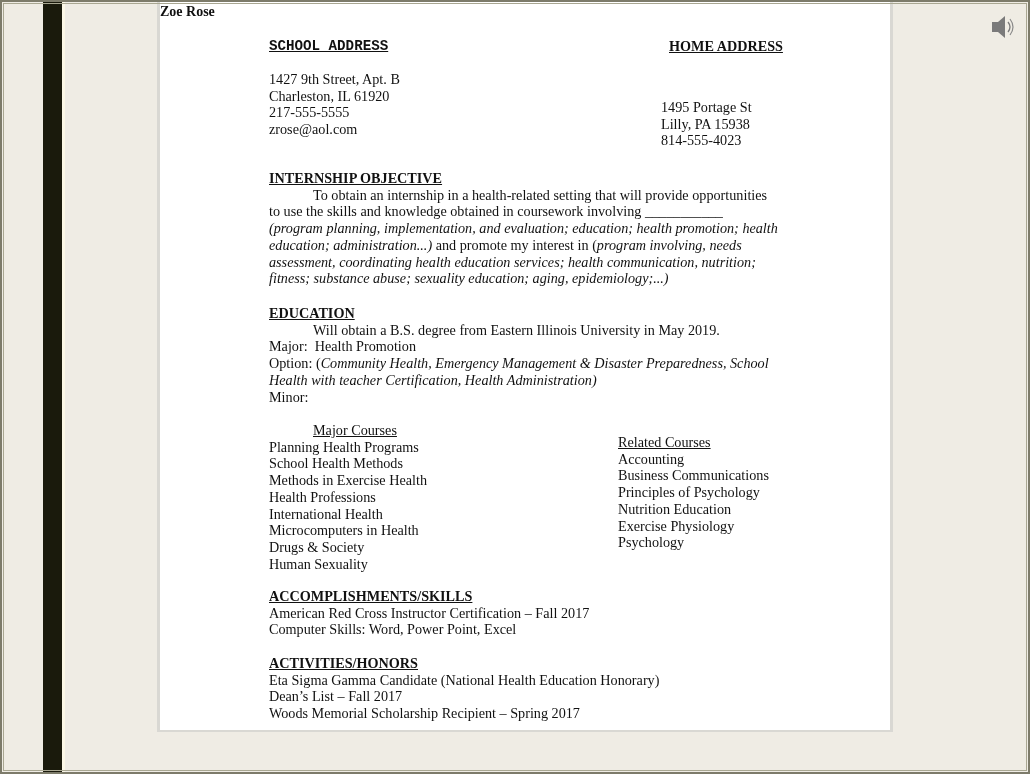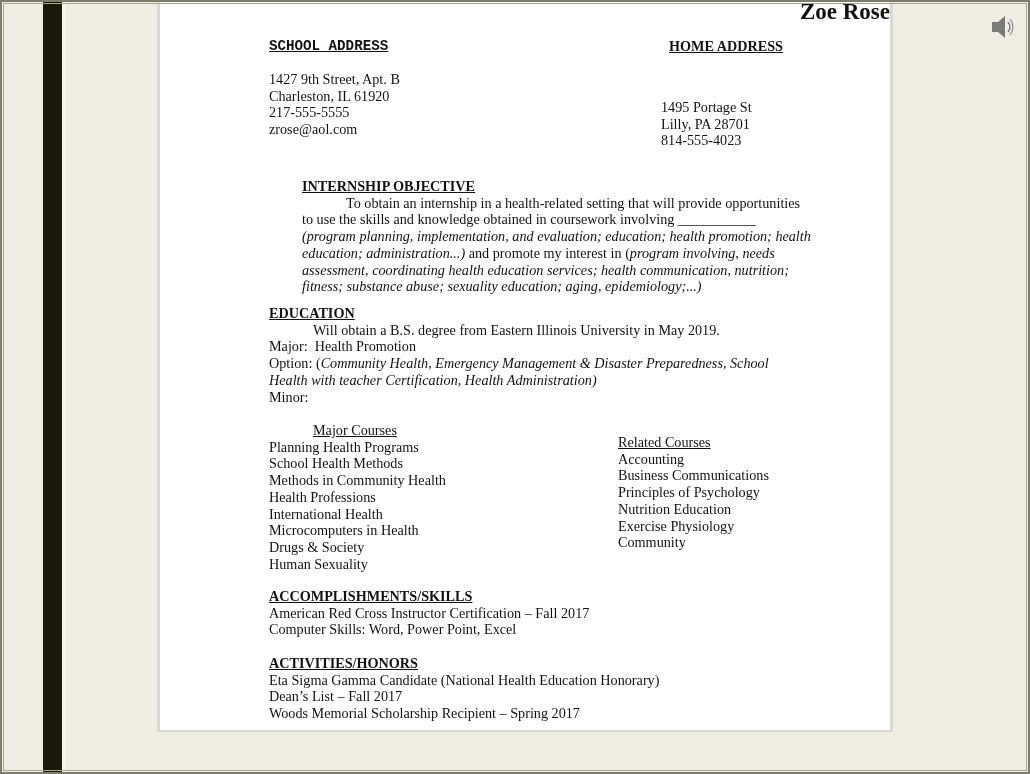--- a/index.html
+++ b/index.html
@@ -56,23 +56,23 @@
     .speaker {
       position: absolute;
       left: 990px; top: 14px;
       width: 26px; height: 26px;
       cursor: pointer;
     }
     .name {
       position: absolute;
       top: 0px;
       left: 0; width: 100%;
-      text-align: right;
+      text-align: left;
       font-weight: bold;
-      font-size: 23px;
+      font-size: 14px;
       line-height: 20px;
     }
     .abs { position: absolute; white-space: nowrap; }
     .heading {
       font-weight: bold;
       text-decoration: underline;
     }
     .ital { font-style: italic; }
     .indent { display: inline-block; width: 44px; }
     .ul { text-decoration: underline; }
@@ -105,25 +105,25 @@
 
   <div class="abs" style="left:109px; top:69px;">
     <span class="line">1427 9th Street, Apt. B</span>
     <span class="line">Charleston, IL 61920</span>
     <span class="line">217-555-5555</span>
     <span class="line">zrose@aol.com</span>
   </div>
 
   <div class="abs" style="left:501px; top:69px;margin-top:28px;">
     <span class="line">1495 Portage St</span>
-    <span class="line">Lilly, PA 28701</span>
+    <span class="line">Lilly, PA 15938</span>
     <span class="line">814-555-4023</span>
   </div>
 
-  <div class="block" style="top:176px;margin-left:33px;">
+  <div class="block" style="top:168px;">
     <span class="line heading">INTERNSHIP OBJECTIVE</span>
     <span class="line"><span class="indent"></span><span>To obtain an internship in a health-related setting that will provide opportunities</span></span>
     <span class="line">to use the skills and knowledge obtained in coursework involving ___________</span>
     <span class="line ital">(program planning, implementation, and evaluation; education; health promotion; health</span>
     <span class="line"><span class="ital">education; administration...)</span><span style="white-space:pre"> and promote my interest in (</span><span class="ital">program involving, needs</span></span>
     <span class="line ital">assessment, coordinating health education services; health communication, nutrition;</span>
     <span class="line ital">fitness; substance abuse; sexuality education; aging, epidemiology;...)</span>
   </div>
 
   <div class="block" style="top:303px;">
@@ -132,36 +132,36 @@
     <span class="line"><span>Major:</span>&nbsp;&nbsp;<span>Health Promotion</span></span>
     <span class="line"><span>Option: (</span><span class="ital">Community Health, Emergency Management &amp; Disaster Preparedness, School</span></span>
     <span class="line ital">Health with teacher Certification, Health Administration)</span>
     <span class="line">Minor:</span>
   </div>
 
   <div class="abs" style="left:109px; top:420px;">
     <span class="line"><span class="indent"></span><span class="ul">Major Courses</span></span>
     <span class="line">Planning Health Programs</span>
     <span class="line">School Health Methods</span>
-    <span class="line">Methods in Community Health</span>
+    <span class="line">Methods in Exercise Health</span>
     <span class="line">Health Professions</span>
     <span class="line">International Health</span>
     <span class="line">Microcomputers in Health</span>
     <span class="line">Drugs &amp; Society</span>
     <span class="line">Human Sexuality</span>
   </div>
 
   <div class="abs" style="left:458px; top:432px;">
     <span class="line ul">Related Courses</span>
     <span class="line">Accounting</span>
     <span class="line">Business Communications</span>
     <span class="line">Principles of Psychology</span>
     <span class="line">Nutrition Education</span>
     <span class="line">Exercise Physiology</span>
-    <span class="line">Community</span>
+    <span class="line">Psychology</span>
   </div>
 
   <div class="block" style="top:586px;">
     <span class="line heading">ACCOMPLISHMENTS/SKILLS</span>
     <span class="line">American Red Cross Instructor Certification – Fall 2017</span>
     <span class="line">Computer Skills: Word, Power Point, Excel</span>
   </div>
 
   <div class="block" style="top:653px;">
     <span class="line heading">ACTIVITIES/HONORS</span>

